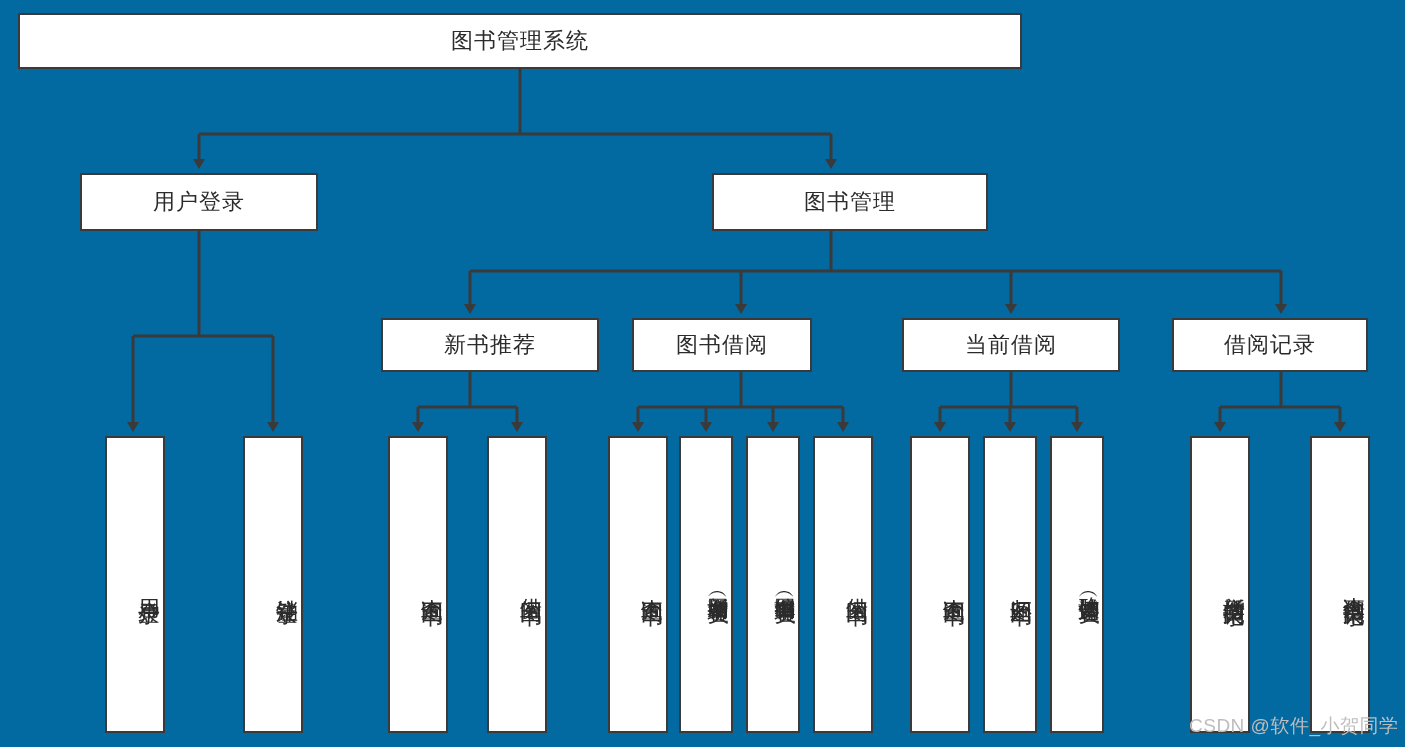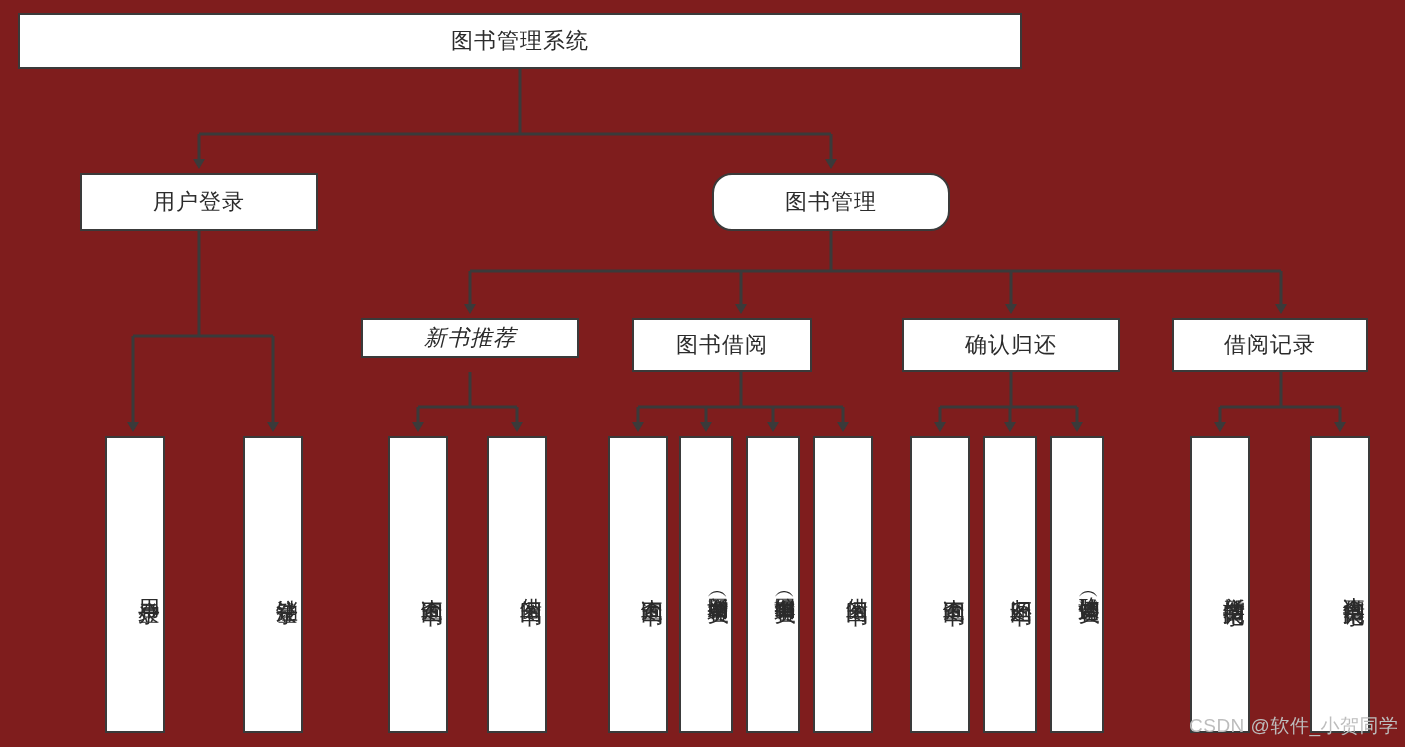--- a/index.html
+++ b/index.html
@@ -7,21 +7,21 @@
     padding: 0;
     background: #ffffff;
   }
   body {
     font-family: "Liberation Sans", "DejaVu Sans", sans-serif;
   }
   #canvas {
     position: relative;
     width: 1405px;
     height: 747px;
-    background: #7f1d1d;
+    background: #0369a1;
     overflow: hidden;
   }
   svg#wires {
     position: absolute;
     left: 0;
     top: 0;
     width: 1405px;
     height: 747px;
     pointer-events: none;
   }
@@ -115,25 +115,25 @@
       <path d="M1281,372 L1281,407"></path>
       <path d="M1220,407 L1340,407"></path>
       <path d="M1220,407 L1220,423" marker-end="url(#arrow)"></path>
       <path d="M1340,407 L1340,423" marker-end="url(#arrow)"></path>
     </g>
   </svg>
 
   <div class="node horiz" id="root-node" style="left: 18px; top: 13px; width: 1004px; height: 56px;">图书管理系统</div>
 
   <div class="node horiz" id="l2-0" style="left: 80px; top: 173px; width: 238px; height: 58px;">用户登录</div>
-  <div class="node horiz" id="l2-1" style="left: 712px; top: 173px; width: 238px; height: 58px; border-radius: 20px;">图书管理</div>
+  <div class="node horiz" id="l2-1" style="left: 712px; top: 173px; width: 276px; height: 58px;">图书管理</div>
 
-  <div class="node horiz" id="l3-0" style="left: 361px; top: 318px; width: 218px; height: 40px; font-style: italic;">新书推荐</div>
+  <div class="node horiz" id="l3-0" style="left: 381px; top: 318px; width: 218px; height: 54px;">新书推荐</div>
   <div class="node horiz" id="l3-1" style="left: 632px; top: 318px; width: 180px; height: 54px;">图书借阅</div>
-  <div class="node horiz" id="l3-2" style="left: 902px; top: 318px; width: 218px; height: 54px;">确认归还</div>
+  <div class="node horiz" id="l3-2" style="left: 902px; top: 318px; width: 218px; height: 54px;">当前借阅</div>
   <div class="node horiz" id="l3-3" style="left: 1172px; top: 318px; width: 196px; height: 54px;">借阅记录</div>
 
   <div class="node vert" id="lf-0" style="left: 105px; top: 436px; width: 60px; height: 297px;">用户登录</div>
   <div class="node vert" id="lf-1" style="left: 243px; top: 436px; width: 60px; height: 297px;">注销登录</div>
   <div class="node vert" id="lf-2" style="left: 388px; top: 436px; width: 60px; height: 297px;">查询图书</div>
   <div class="node vert" id="lf-3" style="left: 487px; top: 436px; width: 60px; height: 297px;">借阅图书</div>
   <div class="node vert" id="lf-4" style="left: 608px; top: 436px; width: 60px; height: 297px;">查询图书</div>
   <div class="node vert tall-text" id="lf-5" style="left: 679px; top: 436px; width: 54px; height: 297px;">新增图书（管理员）</div>
   <div class="node vert tall-text" id="lf-6" style="left: 746px; top: 436px; width: 54px; height: 297px;">编辑图书（管理员）</div>
   <div class="node vert" id="lf-7" style="left: 813px; top: 436px; width: 60px; height: 297px;">借阅图书</div>

